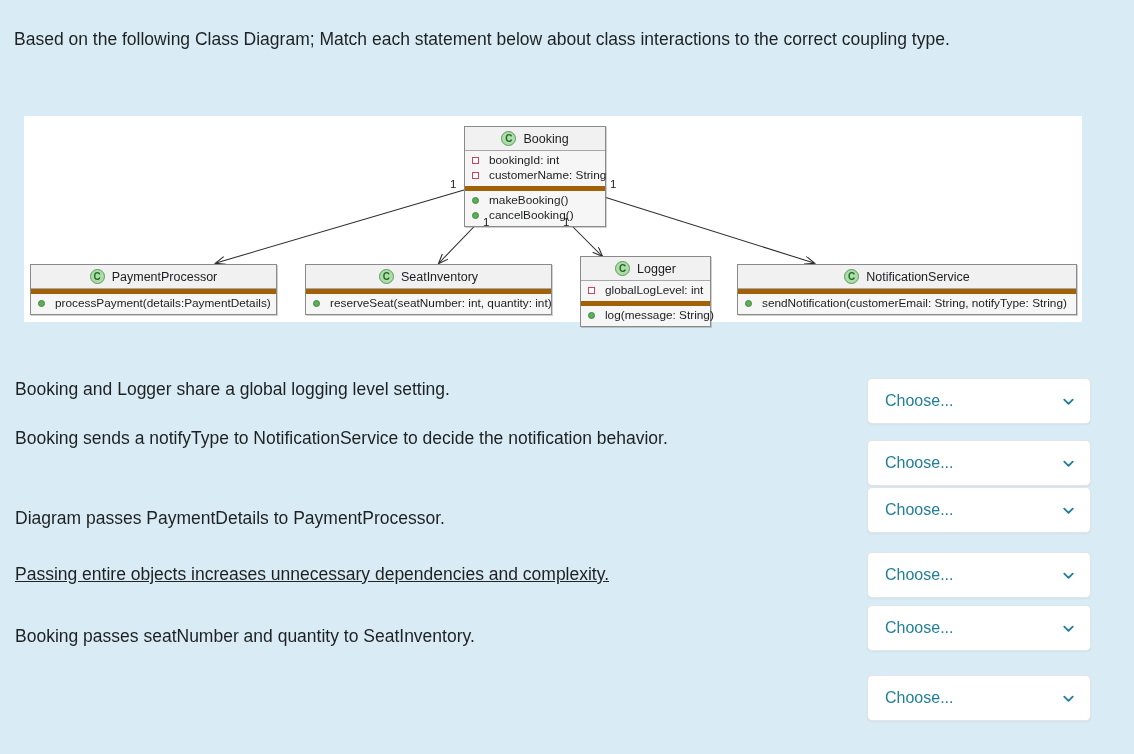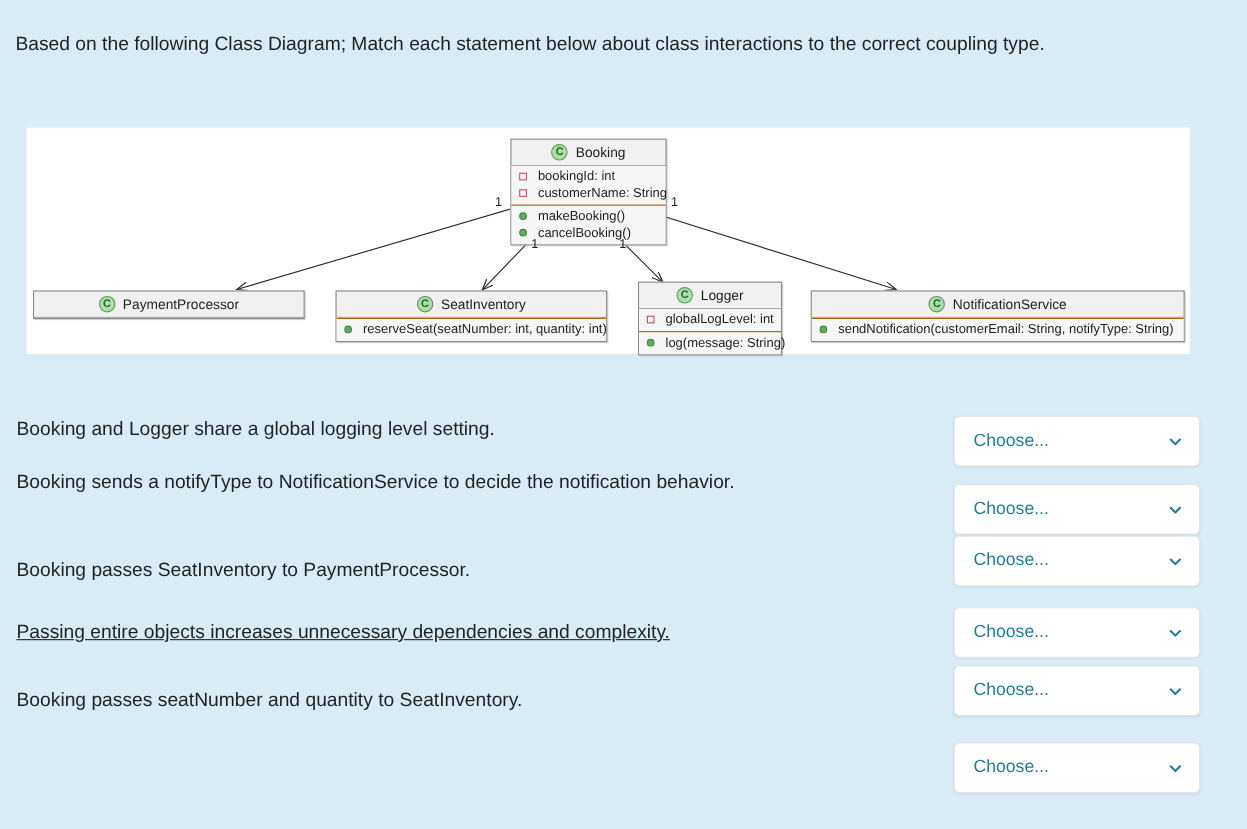--- a/index.html
+++ b/index.html
@@ -60,21 +60,21 @@
     align-items: center;
     justify-content: center;
     font-size: 10px;
     font-weight: bold;
     color: #246a22;
     line-height: 1;
     flex: none;
   }
   .uml-section {
     background: #f6f6f6;
-    border-top: 1px solid #a16207;
+    border-top: 5px solid #a16207;
     padding: 2px 0 3px 0;
   }
   .uml-section.attrs { border-top: none; }
   .uml-row {
     display: flex;
     align-items: center;
     gap: 10px;
     font-size: 11.8px;
     line-height: 15px;
     padding: 0 7px;
@@ -188,20 +188,26 @@
         <span>cancelBooking()</span>
       </div>
     </div>
   </div>
 
   <div class="uml-class" style="left:6px; top:148px; width:247px;">
     <div class="uml-header">
       <span class="cicon">C</span>
       <span>PaymentProcessor</span>
     </div>
+    <div class="uml-section">
+      <div class="uml-row">
+        <span class="m-pub"></span>
+        <span>processPayment(details:PaymentDetails)</span>
+      </div>
+    </div>
   </div>
 
   <div class="uml-class" style="left:281px; top:148px; width:247px;">
     <div class="uml-header">
       <span class="cicon">C</span>
       <span>SeatInventory</span>
     </div>
     <div class="uml-section">
       <div class="uml-row">
         <span class="m-pub"></span>
@@ -264,21 +270,21 @@
     <div class="stmt">Booking sends a notifyType to NotificationService to decide the notification behavior.</div>
     <div class="dropdown" style="top:17px;">
       <span class="dd-label">Choose...</span>
       <svg class="chev" viewBox="0 0 16 16">
         <path d="M3.5 6 L8 10.5 L12.5 6" fill="none" stroke="#1f7e9a" stroke-width="2" stroke-linecap="round" stroke-linejoin="round"></path>
       </svg>
     </div>
   </div>
 
   <div class="match-row" style="top:151px;">
-    <div class="stmt">Booking passes SeatInventory to PaymentProcessor.</div>
+    <div class="stmt">Diagram passes PaymentDetails to PaymentProcessor.</div>
     <div class="dropdown" style="top:-16px;">
       <span class="dd-label">Choose...</span>
       <svg class="chev" viewBox="0 0 16 16">
         <path d="M3.5 6 L8 10.5 L12.5 6" fill="none" stroke="#1f7e9a" stroke-width="2" stroke-linecap="round" stroke-linejoin="round"></path>
       </svg>
     </div>
   </div>
 
   <div class="match-row" style="top:207px;text-decoration:underline;">
     <div class="stmt">Passing entire objects increases unnecessary dependencies and complexity.</div>

